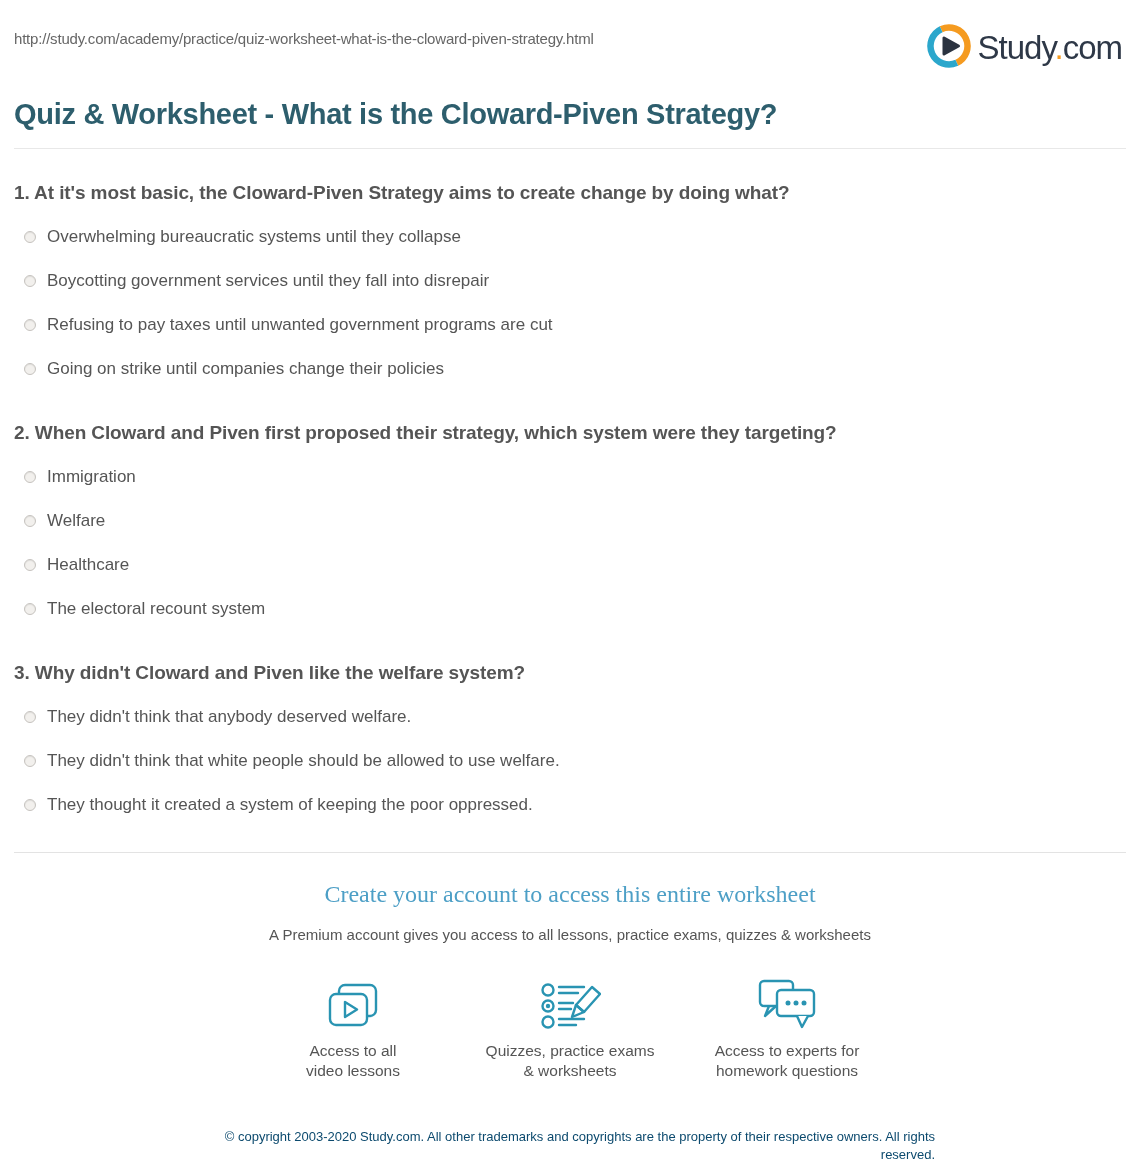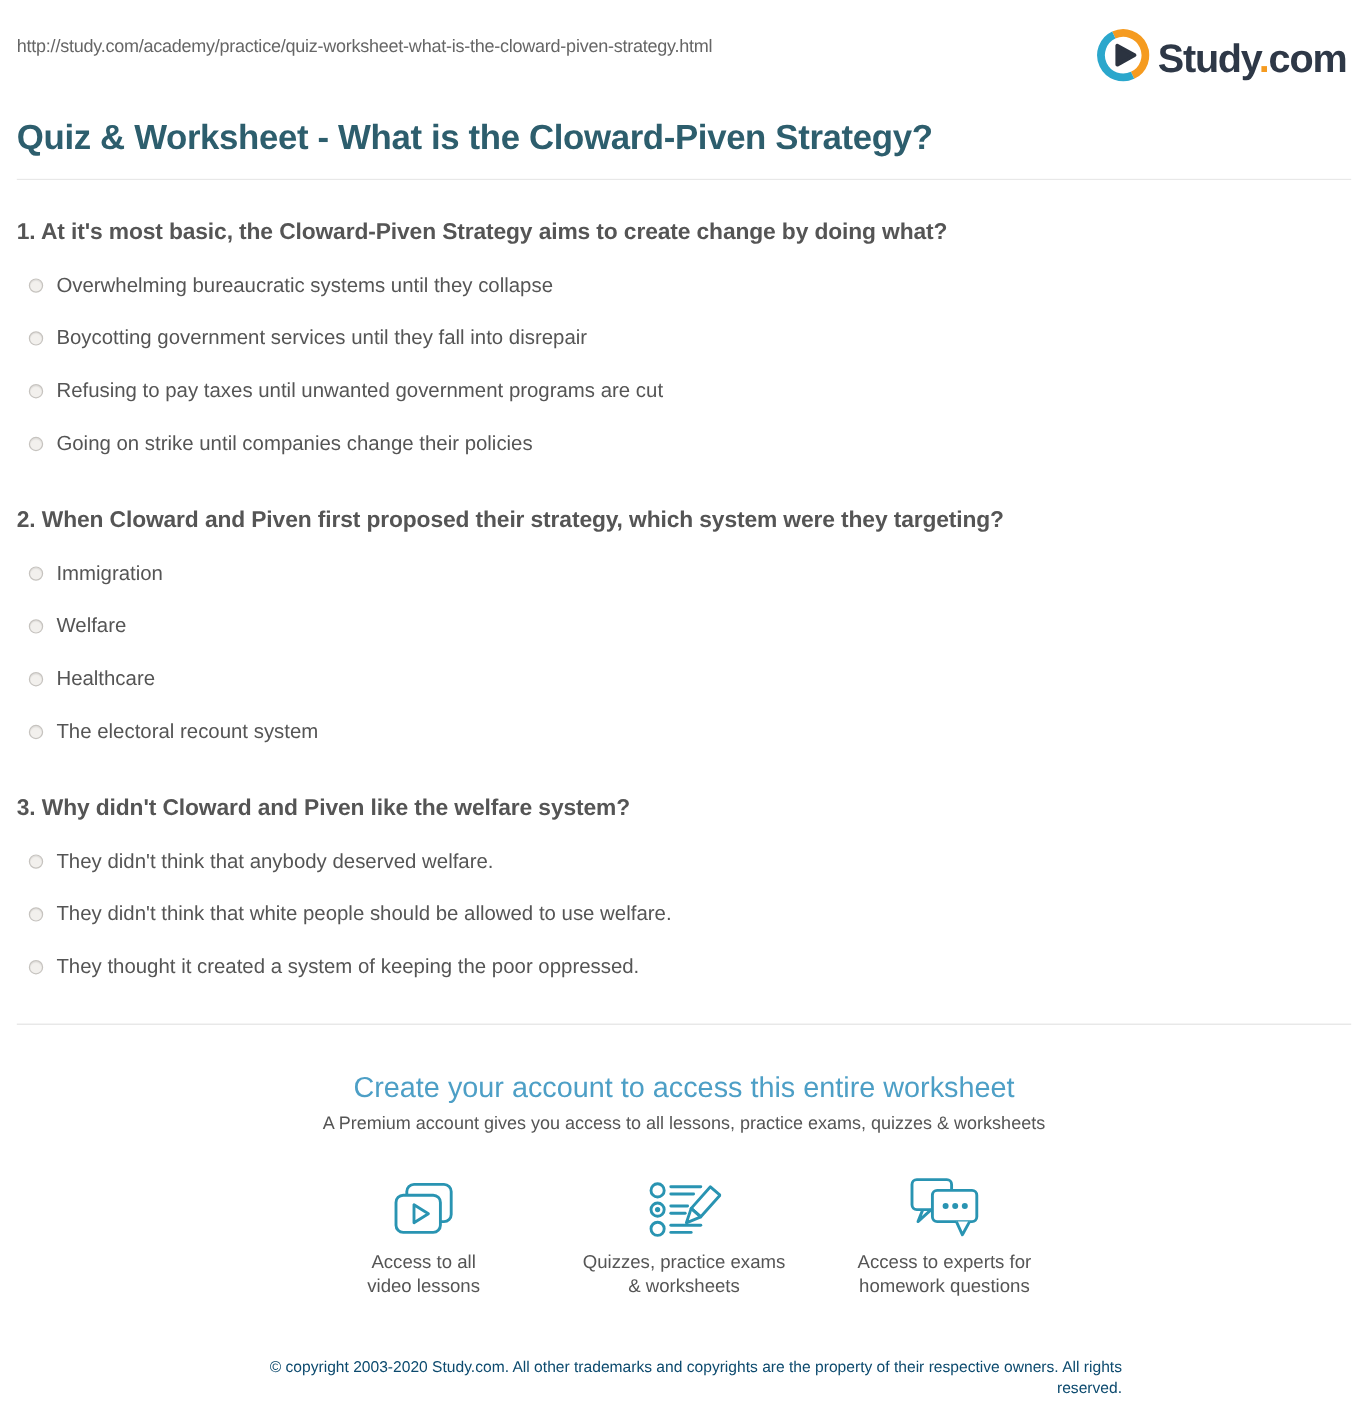--- a/index.html
+++ b/index.html
@@ -10,21 +10,21 @@
     font-family: "Liberation Sans", sans-serif;
     color: #555555;
     overflow: hidden;
   }
   .page { padding: 0 14px; }
 
   
   .topbar { display: flex; justify-content: space-between; align-items: flex-start; padding-top: 24px; }
   .url { font-size: 15px; color: #666666; padding-top: 6px; letter-spacing: -0.2px; }
   .logo { display: flex; align-items: center; gap: 7px; margin-right: 4px; }
-  .logo-text { font-size: 33px; font-weight: 700; color: #2e3847; letter-spacing: -1px; line-height: 44px; }
+  .logo-text { font-size: 33px; font-weight: 400; color: #2e3847; letter-spacing: -1px; line-height: 44px; }
   .logo-dot { color: #f59b20; }
 
   
   h1.title { margin: 26px 0 0; font-size: 29px; font-weight: 700; color: #2d5e6d; letter-spacing: -0.3px; }
   .divider { border: none; border-top: 1px solid #e8e8e8; margin: 17px 0 0; }
 
   
   .question { margin-top: 43px; }
   .question:first-child { margin-top: 33px; }
   .q-heading { margin: 0; font-size: 19px; font-weight: 700; color: #555555; letter-spacing: -0.1px; }
@@ -33,22 +33,22 @@
   .radio {
     width: 12px; height: 12px; border-radius: 50%;
     border: 1px solid #c6c3bf; background: #f2f0ed;
     flex: 0 0 auto;
     box-shadow: inset 0 1px 1px rgba(0,0,0,0.08);
   }
   .option-label { margin-left: 11px; font-size: 17px; color: #555555; line-height: 20px; text-align: right; }
 
   
   .cta-divider { border: none; border-top: 1px solid #e3e3e3; margin: 37px 0 0; }
-  .cta-title { margin: 39px 0 0; text-align: center; font-size: 24px; font-weight: 400; color: #4d9fc6; }
-  .cta-subtitle { margin: 7px 0 0; text-align: center; font-size: 15px; color: #555555; }
+  .cta-title { margin: 28px 0 0; text-align: center; font-size: 24px; font-weight: 400; color: #4d9fc6; font-family: Liberation Serif, serif; }
+  .cta-subtitle { margin: 18px 0 0; text-align: center; font-size: 15px; color: #555555; }
   .features { display: flex; justify-content: center; gap: 17px; margin-top: 33px; }
   .feature { width: 200px; text-align: center; }
   .feature-icon { height: 56px; display: flex; align-items: flex-end; justify-content: center; }
   .feature-label { margin-top: 9px; font-size: 15.5px; color: #555555; line-height: 20px; }
   .copyright {
     margin: 47px auto 0; max-width: 730px;
     text-align: right; font-size: 13px; color: #0c4a6e; line-height: 18px;
   }
 </style>
 </head>

